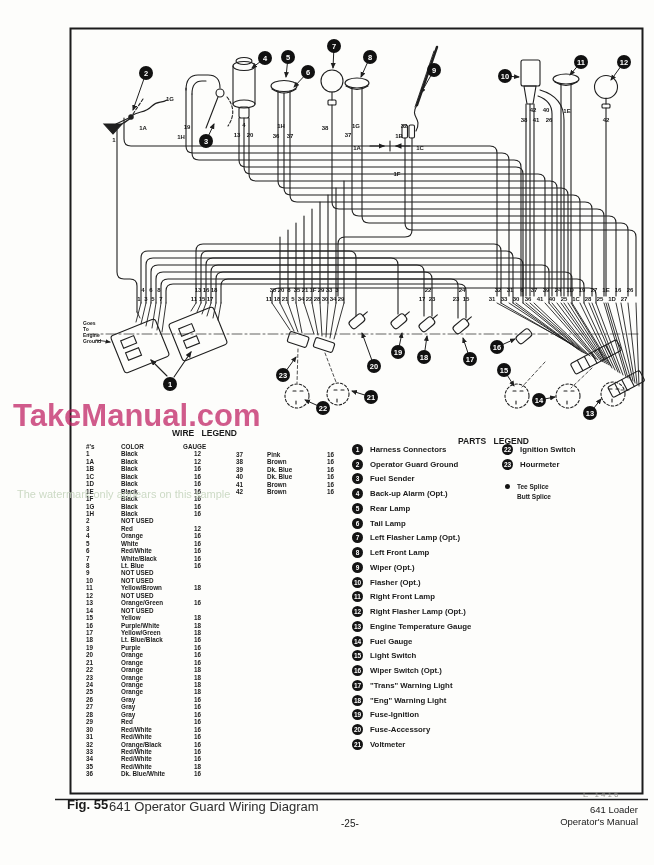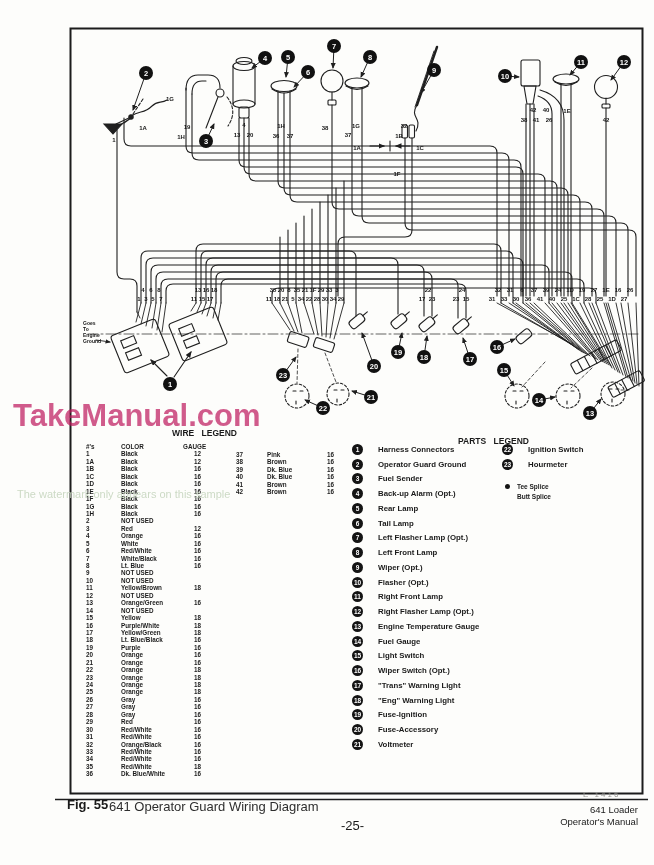--- a/index.html
+++ b/index.html
@@ -21,33 +21,33 @@
   .wl-no{width:35px;}
   .wl-color{width:62px;}
   .wl-gauge{width:18px;text-align:right;}
   .wl-table2 .wl-no{width:31px;}
   .wl-table2 .wl-color{width:52px;}
   .wl-table2 .wl-gauge{width:15px;}
   
   .pl-title{position:absolute;left:458px;top:428px;font-size:8.5px;font-weight:bold;word-spacing:5px;margin-top:8px;}
   .pl-col1{position:absolute;left:352px;top:442px;}
   .pl-col2{position:absolute;left:502px;top:442px;}
-  .pl-item{display:flex;align-items:center;height:14.75px;gap:15px;}
+  .pl-item{display:flex;align-items:center;height:14.75px;gap:7px;}
   .pl-badge{width:11px;height:11px;min-width:11px;border-radius:50%;background:#141414;color:#fff;
             font-size:6.5px;font-weight:bold;display:flex;align-items:center;justify-content:center;}
   .pl-label{font-size:7.8px;font-weight:bold;white-space:nowrap;}
   .pl-splices{position:absolute;left:505px;top:481px;}
   .splice-row{display:flex;align-items:center;height:10px;gap:7px;font-size:6.5px;font-weight:bold;}
   .splice-dot{width:5px;height:5px;min-width:5px;border-radius:50%;background:#141414;}
   .splice-spacer{width:5px;min-width:5px;height:5px;}
   
   .plate{position:absolute;left:583px;top:778px;font-size:8px;color:#9a9a96;letter-spacing:2px;margin-top:12px;}
   .fig-label{position:absolute;left:67px;top:797px;font-size:13px;font-weight:bold;}
   .fig-caption{position:absolute;left:109px;top:799px;font-size:13px;color:#2e2e2e;}
-  .page-num{position:absolute;left:341px;top:818px;font-size:13px;}
+  .page-num{position:absolute;left:341px;top:818px;font-size:10px;}
   .footer-right{position:absolute;right:16px;top:804px;text-align:right;font-size:9.5px;line-height:12px;}
 </style>
 </head>
 <body>
 
 <div class="page">
 
   <svg width="654" height="865" viewBox="0 0 654 865">
     <defs>
       <marker id="ah" markerWidth="7" markerHeight="7" refX="5" refY="2.5" orient="auto">

